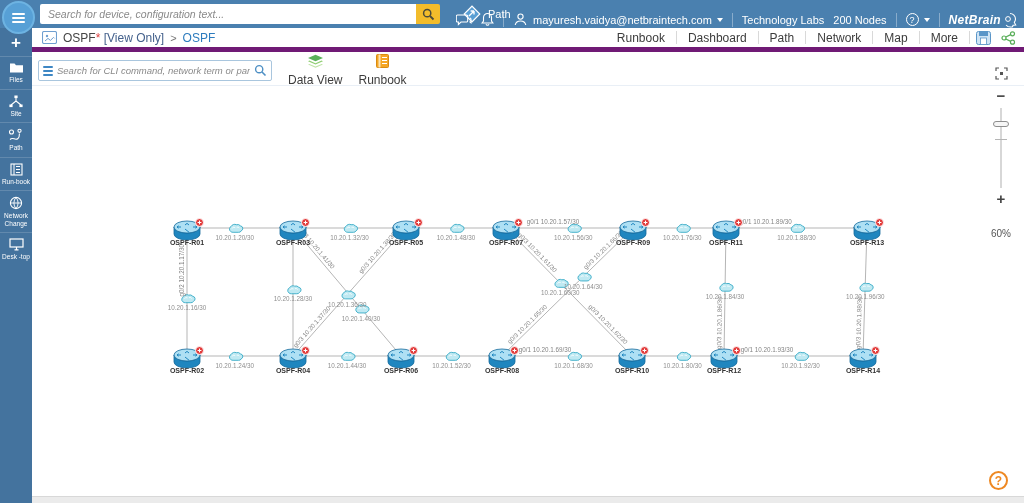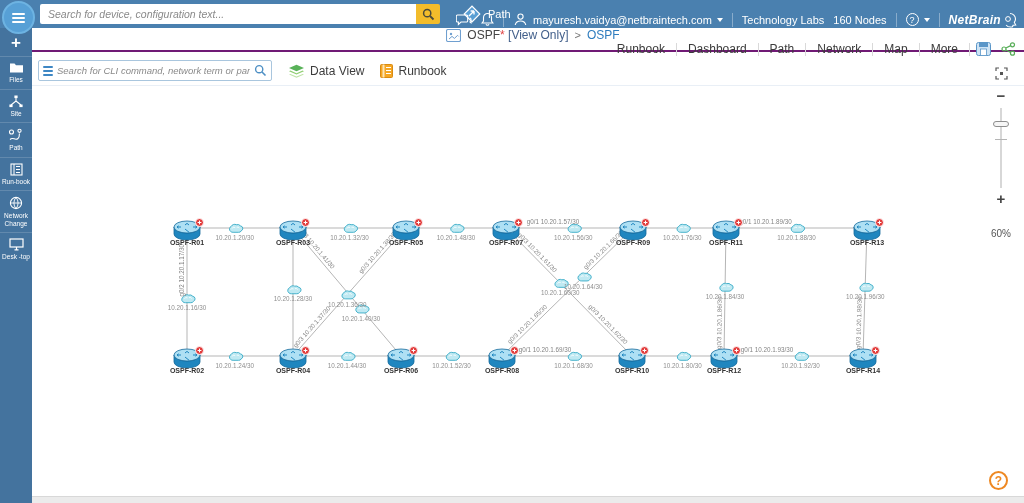--- a/index.html
+++ b/index.html
@@ -22,40 +22,40 @@
   .brand { font-size:12px; font-weight:bold; font-style:italic; letter-spacing:.3px; display:flex; align-items:center; gap:2px; }
 
   
   .sidebar { position:absolute; top:28px; left:0; width:32px; bottom:0; background:#44739e; z-index:4; }
   .sb-item { width:32px; padding:5px 1px 5px 1px; display:flex; flex-direction:column; align-items:center; gap:2px; border-top:1px solid rgba(255,255,255,.16); cursor:pointer; }
   .sb-item:first-child { border-top:none; padding:8px 0 6px; }
   .sb-label { font-size:6.5px; line-height:7.5px; color:#fff; text-align:center; width:30px; word-break:break-word; }
   .sb-plus { color:#fff; font-size:17px; line-height:14px; font-weight:bold; }
 
   
-  .toolbar2 { position:absolute; top:28px; left:32px; right:0; height:24px; background:#fff; border-bottom:2px solid #701a75; display:flex; align-items:center; z-index:3;flex-direction:column; }
+  .toolbar2 { position:absolute; top:28px; left:32px; right:0; height:24px; background:#fff; border-bottom:5px solid #701a75; display:flex; align-items:center; z-index:3; }
   .crumb { display:flex; align-items:center; gap:6px; margin-left:10px; font-size:12px; }
   .crumb .name { color:#454545; }
   .crumb .star { color:#e04343; }
   .crumb .viewonly { color:#44618c; }
   .crumb .gt { color:#777; font-size:11px; }
   .crumb .cur { color:#2e7cbe; cursor:pointer; }
   .menus { margin-left:auto; display:flex; align-items:center; gap:0; margin-right:8px; }
   .menu-item { font-size:12px; color:#3c3c3c; padding:0 11px; cursor:pointer; white-space:nowrap; }
   .menu-sep { width:1px; height:13px; background:#d9d9d9; }
   .tb2-icons { display:flex; align-items:center; gap:10px; margin-left:6px; }
 
   
   .toolbar3 { position:absolute; top:56px; left:32px; right:0; height:30px; background:#fff; border-bottom:1px solid #e9eff6; display:flex; align-items:center; z-index:3; }
   .cli-box { margin-left:6px; width:234px; height:21px; border:1px solid #a9c6de; border-radius:2px; display:flex; align-items:center; padding:0 4px; gap:4px; }
   .cli-box input { flex:1; border:none; outline:none; font-size:9.5px; font-style:italic; color:#555; min-width:0; }
   .cli-box input::placeholder { color:#8a8a8a; }
   .cli-bars { display:flex; flex-direction:column; gap:2px; cursor:pointer; }
   .cli-bars span { width:10px; height:2px; background:#3e87c4; border-radius:1px; }
-  .tb3-item { display:flex; align-items:center; gap:5px; font-size:12px; color:#3c3c3c; margin-left:16px; cursor:pointer; }
+  .tb3-item { display:flex; align-items:center; gap:5px; font-size:12px; color:#3c3c3c; margin-left:16px; cursor:pointer;flex-direction:column; }
 
   
   .canvas { position:absolute; top:86px; left:32px; right:0; bottom:7px; background:#fff; overflow:hidden; }
   .canvas svg.topo { position:absolute; top:0; left:0; }
   .node-label { font-size:7px; font-weight:bold; fill:#333; }
   .net-label { font-size:6.3px; fill:#8f8f8f; }
   .if-label { font-size:6.3px; fill:#848484; }
   .link-line { stroke:#b5b5b5; stroke-width:1; }
 
   
@@ -121,21 +121,21 @@
     <div class="hdr-item">
       <svg width="15" height="15" viewBox="0 0 15 15">
           <circle cx="7.5" cy="4.6" r="2.6" fill="none" stroke="#fff" stroke-width="1.1"></circle>
           <path d="M2.2,13 a5.4,5 0 0 1 10.6,0" fill="none" stroke="#fff" stroke-width="1.1"></path>
         </svg>
       <span>mayuresh.vaidya@netbraintech.com</span>
       <span class="chev"></span>
     </div>
     <div class="hdr-sep"></div>
     <span class="hdr-item">Technology Labs</span>
-    <span class="hdr-item">160 Nodes</span>
+    <span class="hdr-item">200 Nodes</span>
     <div class="hdr-sep"></div>
     <div class="hdr-item">
       <span class="q-circle">?</span>
       <span class="chev"></span>
     </div>
     <div class="hdr-sep"></div>
     <div class="brand">
       <span>NetBrain</span>
       <svg width="15" height="16" viewBox="0 0 15 16">
           <path d="M7,1.5 a5.5,5.5 0 0 1 5.5,5.5 c0,1.5 -0.6,2.5 -1.2,3.4 l1.4,2.6 l-2.6,0.2 l-0.6,1.6 c-2.6,0.6 -5.2,-0.2 -6.4,-1.8" fill="none" stroke="#fff" stroke-width="1.1"></path>

